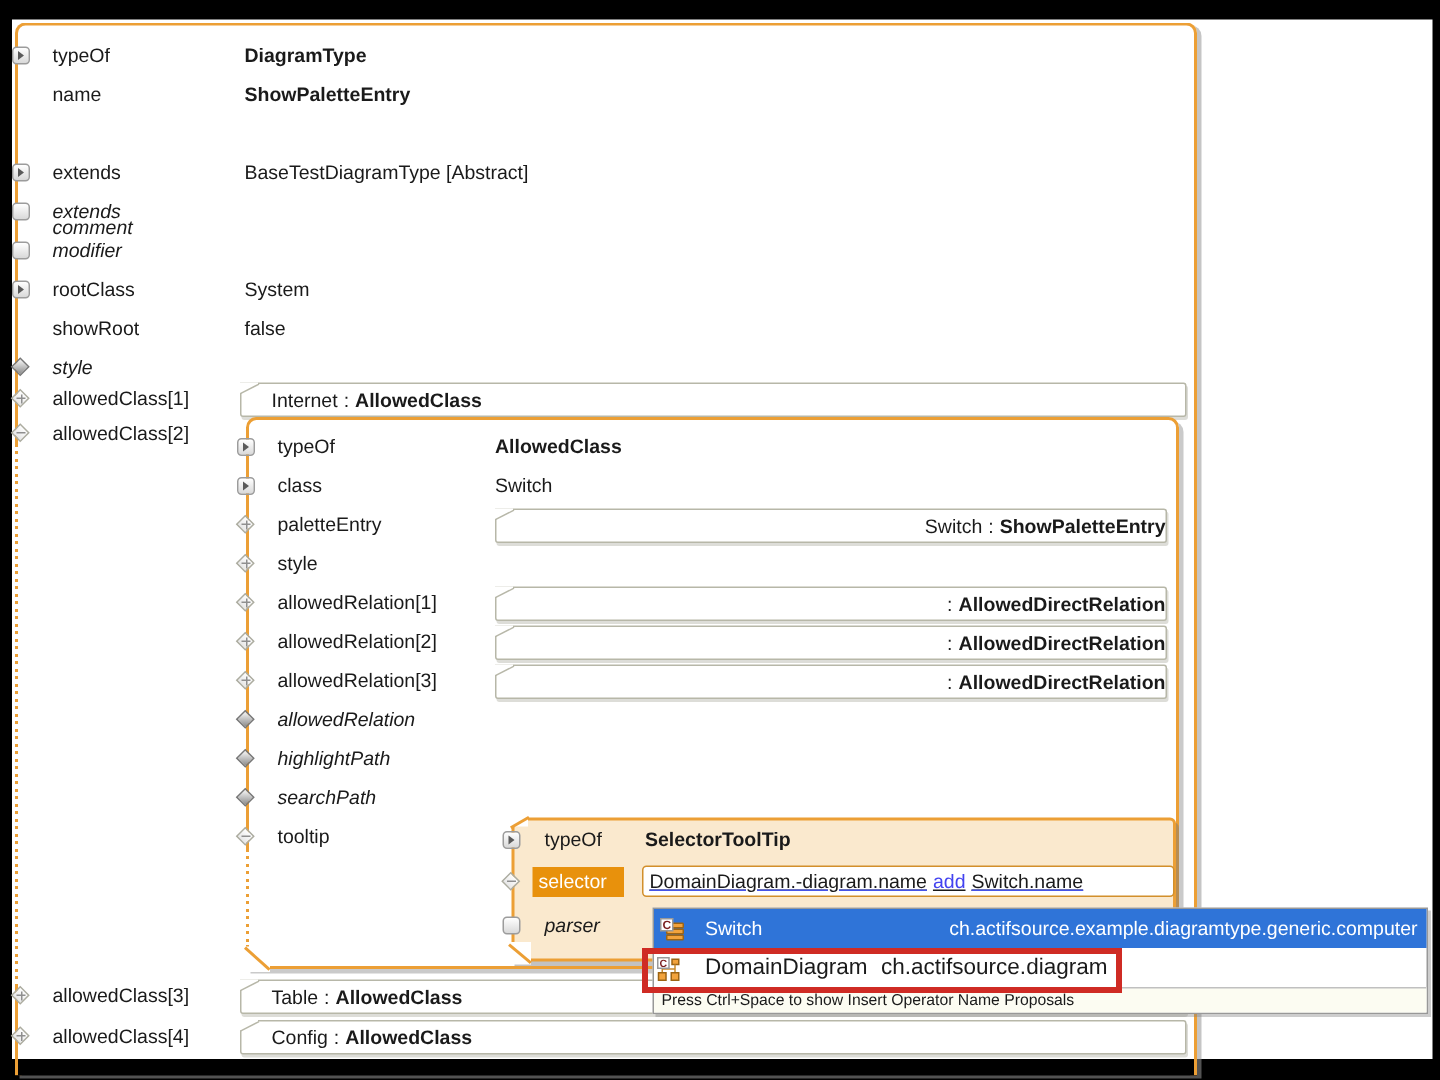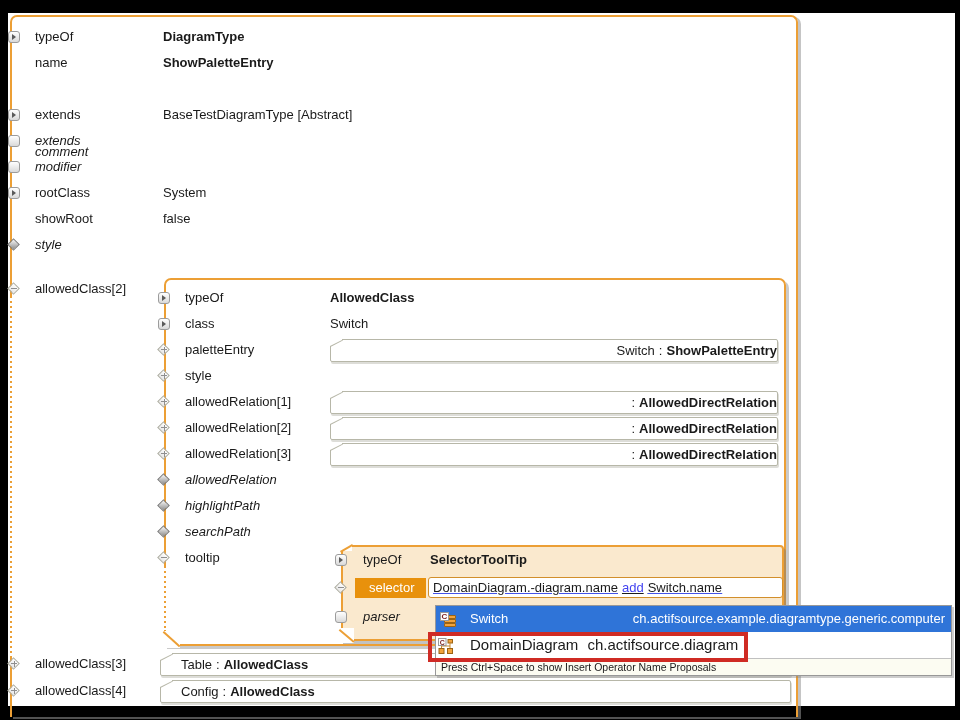--- a/index.html
+++ b/index.html
@@ -61,21 +61,21 @@
     transform:rotate(-27deg);transform-origin:0 0;}
   .outer .tag{left:152px;width:609px;}
   .inner .tag{left:322px;width:426px;text-align:right;}
   .tsep{margin:0 4px;}
   .ttype{font-weight:700;}
 
   
   .beige{position:absolute;left:333px;top:532px;width:439px;height:92px;background:var(--beige);
     border:2px solid var(--orange);border-radius:2px 4px 6px 0;box-shadow:2px 3px 0 rgba(120,120,120,.45);}
   .sel-label{position:absolute;left:347px;top:3px;width:57px;height:20px;background:var(--sel-orange);
-    color:#fff;font-size:13px;line-height:20px;padding-left:14px;}
+    color:#fff;font-size:13px;line-height:20px;padding-left:4px;}
   .sel-field{position:absolute;left:420px;top:2px;width:349px;height:19px;border:1px solid #D28F2B;
     border-radius:3px;background:#fff;line-height:19px;font-size:13px;padding-left:4px;white-space:nowrap;text-decoration:underline;}
   .u-token{text-decoration:underline;text-decoration-color:#4553E8;}
   .op{color:#4343F0;padding:0 4px;}
 
   
   .popup{position:absolute;left:427px;top:592px;width:515px;background:#fff;border:1px solid #989898;
     box-shadow:2px 2px 0 rgba(130,130,130,.4);z-index:40;}
   .pitem{position:relative;height:26px;line-height:26px;font-size:13px;white-space:nowrap;}
   .pitem.selrow{background:var(--blue);color:#fff;}
@@ -143,20 +143,29 @@
         </span>
       <span class="lbl">rootClass</span>
       <span class="val">System</span>
     </div>
     <div class="prow outer" style="top:219px;">
       <span class="ico dfill">
           <i></i>
         </span>
       <span class="lbl it">style</span>
     </div>
+    <div class="prow outer" style="top:240px;">
+      <span class="ico dplus">
+          <i></i>
+        </span>
+      <span class="lbl">allowedClass[1]</span>
+      <div class="tag">
+        <span class="tname">Internet</span><span class="tsep">:</span><span class="ttype">AllowedClass</span>
+      </div>
+    </div>
     <div class="prow outer" style="top:263px;">
       <span class="ico dminus">
           <i></i>
         </span>
       <span class="lbl">allowedClass[2]</span>
     </div>
 
     <div class="inner-frame"></div>
     <div class="patch" style="left:154px;top:618px;width:18px;height:17px;"></div>
     <div class="diag" style="left:156px;top:618px;width:22px;transform:rotate(42deg);"></div>

